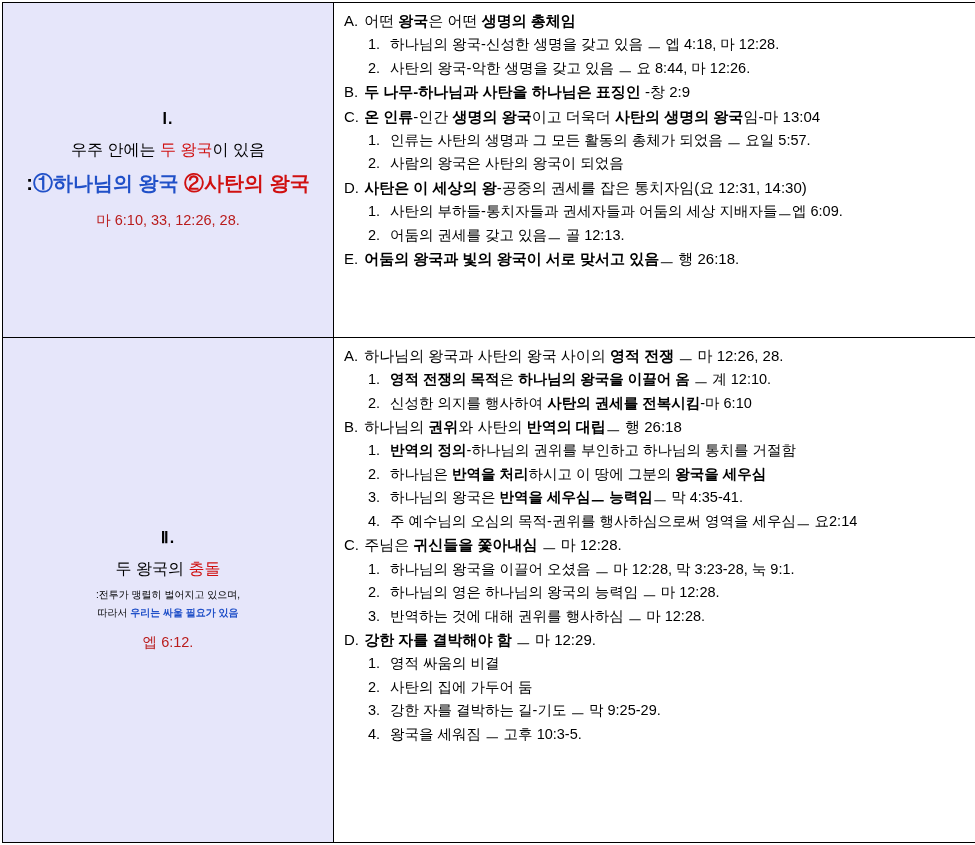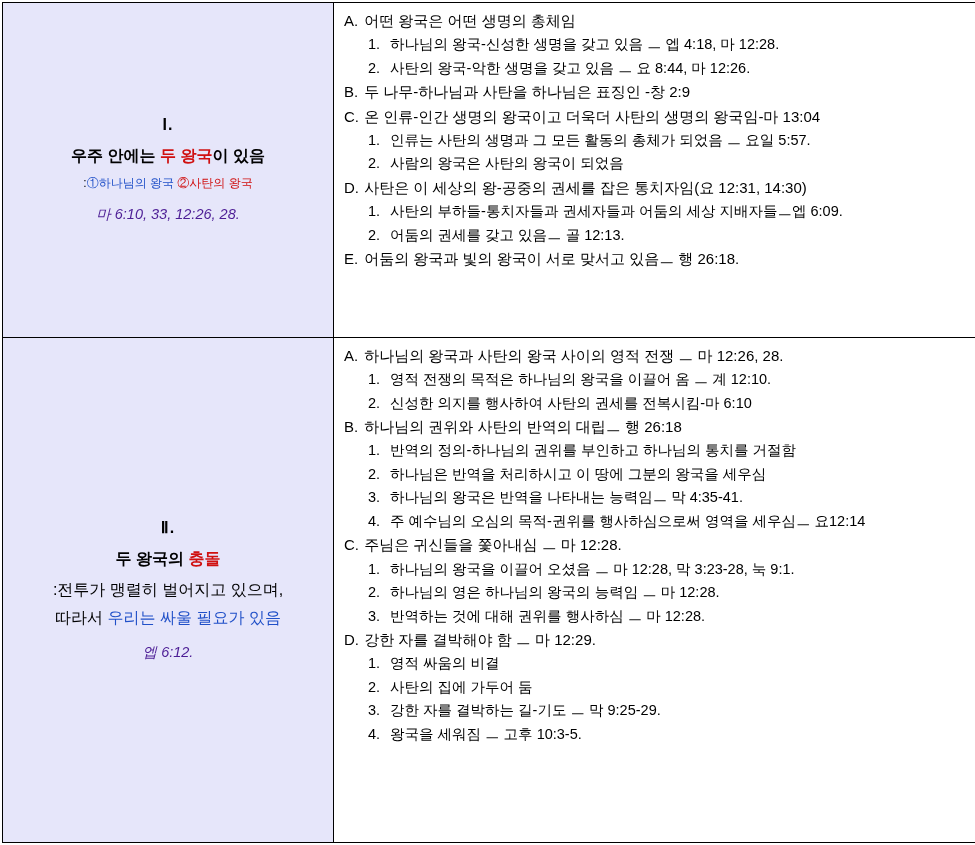--- a/index.html
+++ b/index.html
@@ -40,75 +40,74 @@
   }
   .roman {
     font-size: 16px;
     font-weight: bold;
     color: #000000;
     margin-bottom: 10px;
     letter-spacing: 1px;
   }
   .lead-title {
     font-size: 16px;
-    font-weight: bold;
+    font-weight: normal;
     color: #000000;
     line-height: 1.5;
     margin-bottom: 6px;
   }
   .lead-title .red {
     color: #d01010;
   }
   .sub-line {
-    font-size: 12px;
-    font-weight: normal;
+    font-size: 20px;
+    font-weight: bold;
     line-height: 1.55;
     margin-bottom: 4px;
     color: #000000;
   }
   .sub-line .blue {
     color: #2050c8;
   }
   .sub-line .red {
     color: #d01010;
   }
   .sub-line-normal {
-    font-size: 16px;
+    font-size: 10px;
     font-weight: normal;
     line-height: 1.6;
     color: #000000;
     margin-bottom: 2px;
   }
   .sub-line-normal .blue-b {
     color: #2050c8;
-    font-weight: normal;
+    font-weight: bold;
     margin-top: 16px;
   }
   .ref {
     font-size: 14.5px;
-    color: #4c1d95;
+    color: #b91c1c;
     margin-top: 12px;
-    font-style: italic;
   }
   .lvl1 {
     font-size: 15px;
     color: #000000;
     line-height: 1.62;
     white-space: nowrap;
     padding-left: 0px;
   }
   .lvl2 {
     font-size: 14.5px;
     color: #000000;
     line-height: 1.62;
     white-space: nowrap;
     padding-left: 24px;
   }
   .lvl1 b, .lvl2 b {
-    font-weight: normal;
+    font-weight: bold;
   }
   .marker {
     display: inline-block;
     min-width: 16px;
   }
   .marker2 {
     display: inline-block;
     min-width: 18px;
   }
 </style>
@@ -157,22 +156,22 @@
       <div class="ref">엡 6:12.</div>
     </td>
     <td class="right-cell">
       <div>
         <div class="lvl1"><span class="marker">A.</span> <span><span>하나님의 왕국과 사탄의 왕국 사이의 </span><b>영적 전쟁</b><span> ㅡ 마 12:26, 28.</span></span></div>
         <div class="lvl2"><span class="marker2">1.</span> <span><b>영적 전쟁의 목적</b><span>은 </span><b>하나님의 왕국을 이끌어 옴</b><span> ㅡ 계 12:10.</span></span></div>
         <div class="lvl2"><span class="marker2">2.</span> <span><span>신성한 의지를 행사하여 </span><b>사탄의 권세를 전복시킴</b><span>-마 6:10</span></span></div>
         <div class="lvl1"><span class="marker">B.</span> <span><span>하나님의 </span><b>권위</b><span>와 사탄의 </span><b>반역의 대립</b><span>ㅡ 행 26:18</span></span></div>
         <div class="lvl2"><span class="marker2">1.</span> <span><b>반역의 정의</b><span>-하나님의 권위를 부인하고 하나님의 통치를 거절함</span></span></div>
         <div class="lvl2"><span class="marker2">2.</span> <span><span>하나님은 </span><b>반역을 처리</b><span>하시고 이 땅에 그분의 </span><b>왕국을 세우심</b></span></div>
-        <div class="lvl2"><span class="marker2">3.</span> <span><span>하나님의 왕국은 </span><b>반역을 나타내는 능력임</b><span>ㅡ 막 4:35-41.</span></span></div>
-        <div class="lvl2"><span class="marker2">4.</span> <span>주 예수님의 오심의 목적-권위를 행사하심으로써 영역을 세우심ㅡ 요12:14</span></div>
+        <div class="lvl2"><span class="marker2">3.</span> <span><span>하나님의 왕국은 </span><b>반역을 세우심ㅡ 능력임</b><span>ㅡ 막 4:35-41.</span></span></div>
+        <div class="lvl2"><span class="marker2">4.</span> <span>주 예수님의 오심의 목적-권위를 행사하심으로써 영역을 세우심ㅡ 요2:14</span></div>
         <div class="lvl1"><span class="marker">C.</span> <span><span>주님은 </span><b>귀신들을 쫓아내심</b><span> ㅡ 마 12:28.</span></span></div>
         <div class="lvl2"><span class="marker2">1.</span> <span>하나님의 왕국을 이끌어 오셨음 ㅡ 마 12:28, 막 3:23-28, 눅 9:1.</span></div>
         <div class="lvl2"><span class="marker2">2.</span> <span>하나님의 영은 하나님의 왕국의 능력임 ㅡ 마 12:28.</span></div>
         <div class="lvl2"><span class="marker2">3.</span> <span>반역하는 것에 대해 권위를 행사하심 ㅡ 마 12:28.</span></div>
         <div class="lvl1"><span class="marker">D.</span> <span><b>강한 자를 결박해야 함</b><span> ㅡ 마 12:29.</span></span></div>
         <div class="lvl2"><span class="marker2">1.</span> <span>영적 싸움의 비결</span></div>
         <div class="lvl2"><span class="marker2">2.</span> <span>사탄의 집에 가두어 둠</span></div>
         <div class="lvl2"><span class="marker2">3.</span> <span>강한 자를 결박하는 길-기도 ㅡ 막 9:25-29.</span></div>
         <div class="lvl2"><span class="marker2">4.</span> <span>왕국을 세워짐 ㅡ 고후 10:3-5.</span></div>
       </div>

